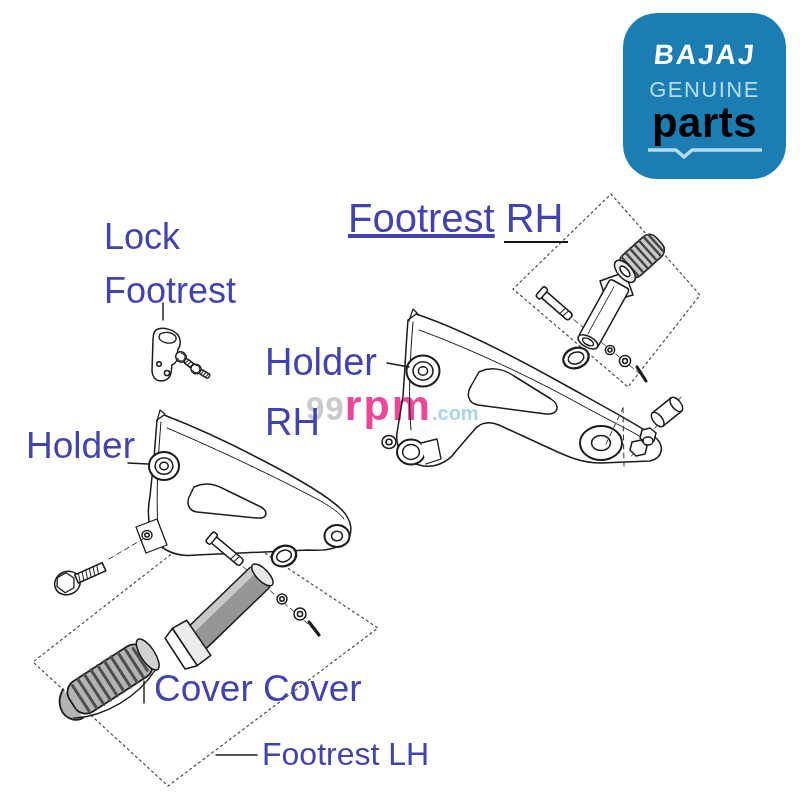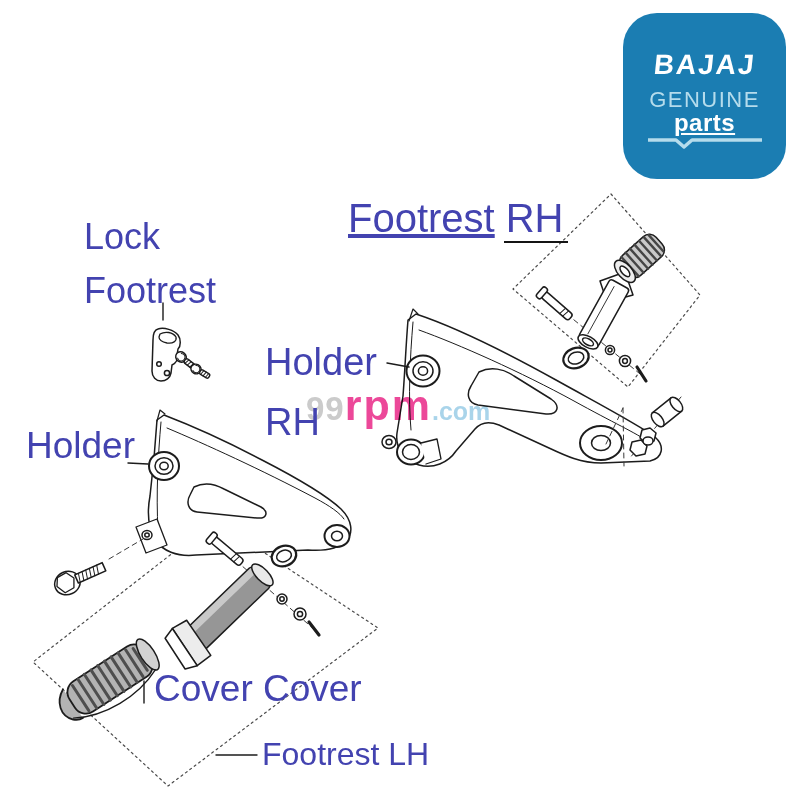--- a/index.html
+++ b/index.html
@@ -10,42 +10,42 @@
   
   .art{position:absolute;left:0;top:0;z-index:2;}
   .dotted{fill:none;stroke:#4a4a4a;stroke-width:1.2;stroke-dasharray:2 3.5;}
   .dashes{fill:none;stroke:#3a3a3a;stroke-width:1;stroke-dasharray:5 4;}
 
   
   .watermark{position:absolute;left:306px;top:381px;z-index:3;display:flex;
              align-items:baseline;mix-blend-mode:multiply;white-space:nowrap;}
   .wm1{font-size:33px;font-weight:bold;color:#cbcbcb;letter-spacing:1px;}
   .wm2{font-size:43px;font-weight:bold;color:#ec4899;letter-spacing:2px;}
-  .wm3{font-size:25px;font-weight:bold;color:#a9d4ea;}
+  .wm3{font-size:20px;font-weight:bold;color:#a9d4ea;}
 
   
   .lbl{position:absolute;z-index:4;color:#4343b0;white-space:nowrap;}
-  .lbl-lock{left:84px;top:210px;font-size:36px;line-height:54px;}
+  .lbl-lock{left:104px;top:210px;font-size:36px;line-height:54px;}
   .lbl-footrest-rh{left:348px;top:196px;font-size:40px;line-height:44px;}
   .lbl-footrest-rh .word{margin-right:9px;text-decoration:underline;}
   .underlined{border-bottom:2.5px solid #141414;padding:0 4px 1px 2px;}
   .lbl-holder-rh{left:265px;top:332px;font-size:38px;line-height:60px;}
   .lbl-holder-lh{left:26px;top:420px;font-size:37px;line-height:52px;}
   .lbl-rubber{left:154px;top:668px;font-size:37px;line-height:42px;}
   .lbl-footrest-lh{left:262px;top:732px;font-size:32px;line-height:44px;}
 
   
   .logo{position:absolute;left:623px;top:13px;width:163px;height:166px;z-index:4;
         background:#1b7db2;border-radius:34px;display:flex;flex-direction:column;
         align-items:center;justify-content:center;}
   .logo .brand{color:#fff;font-size:28px;font-weight:800;letter-spacing:2px;
                transform:skewX(-6deg);margin-top:6px;}
   .logo .genuine{color:#b5dcec;font-size:22px;letter-spacing:1.5px;margin-top:6px;}
-  .logo .parts{color:#ffffff;font-size:24px;font-weight:bold;letter-spacing:.5px;
-               margin-top:-4px;text-decoration:underline;}
+  .logo .parts{color:#000000;font-size:42px;font-weight:bold;letter-spacing:.5px;
+               margin-top:-4px;}
 </style>
 </head>
 <body>
 
 <div class="stage">
 
   <div class="watermark">
     <span class="wm1">99</span>
     <span class="wm2">rpm</span>
     <span class="wm3">.com</span>

